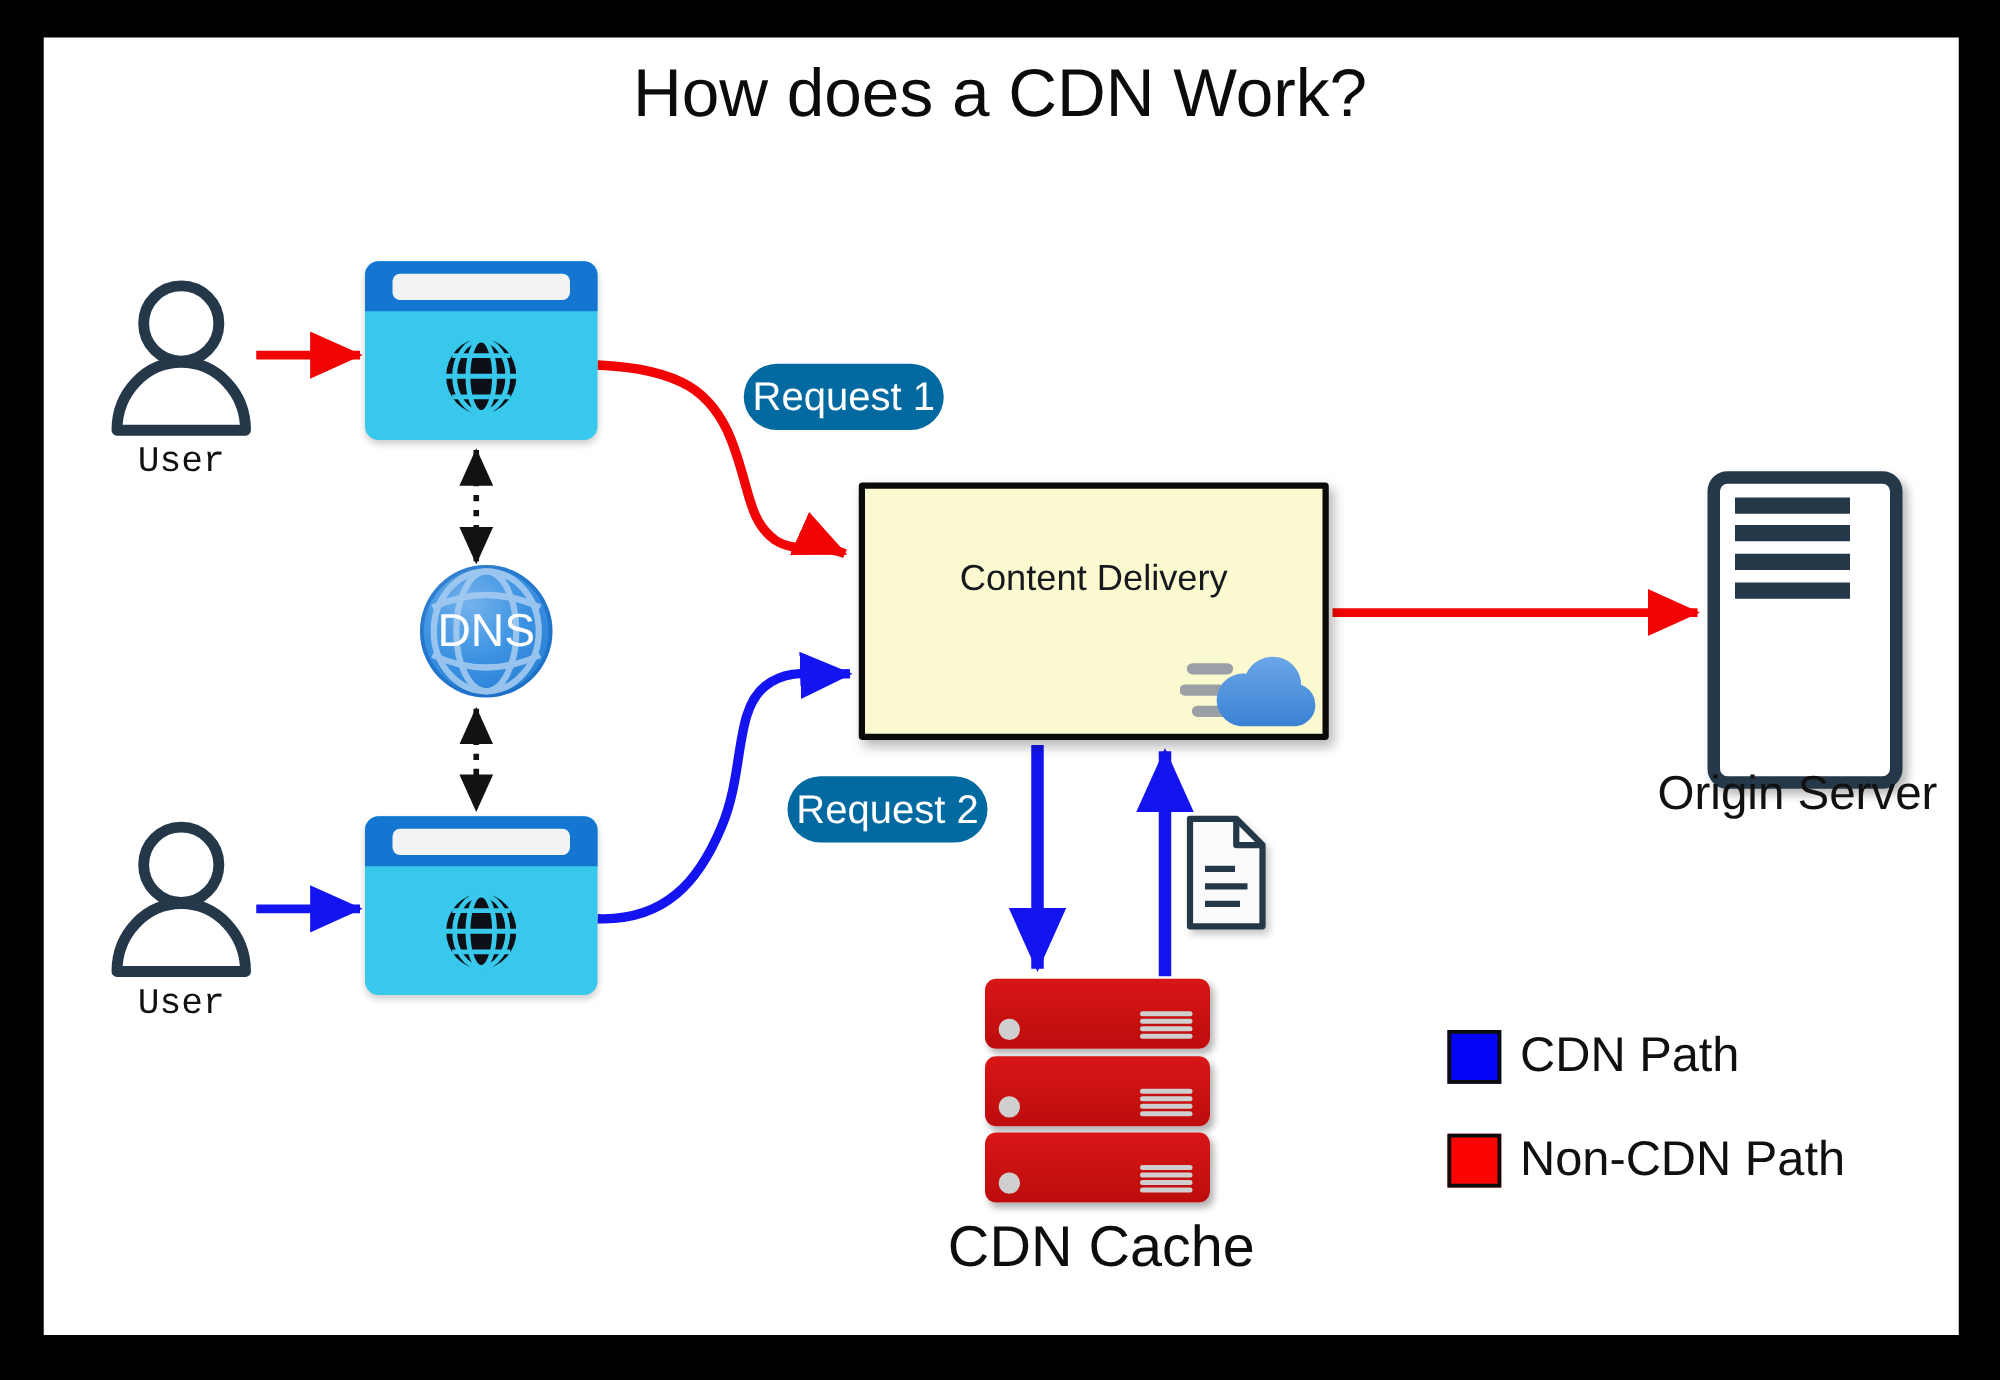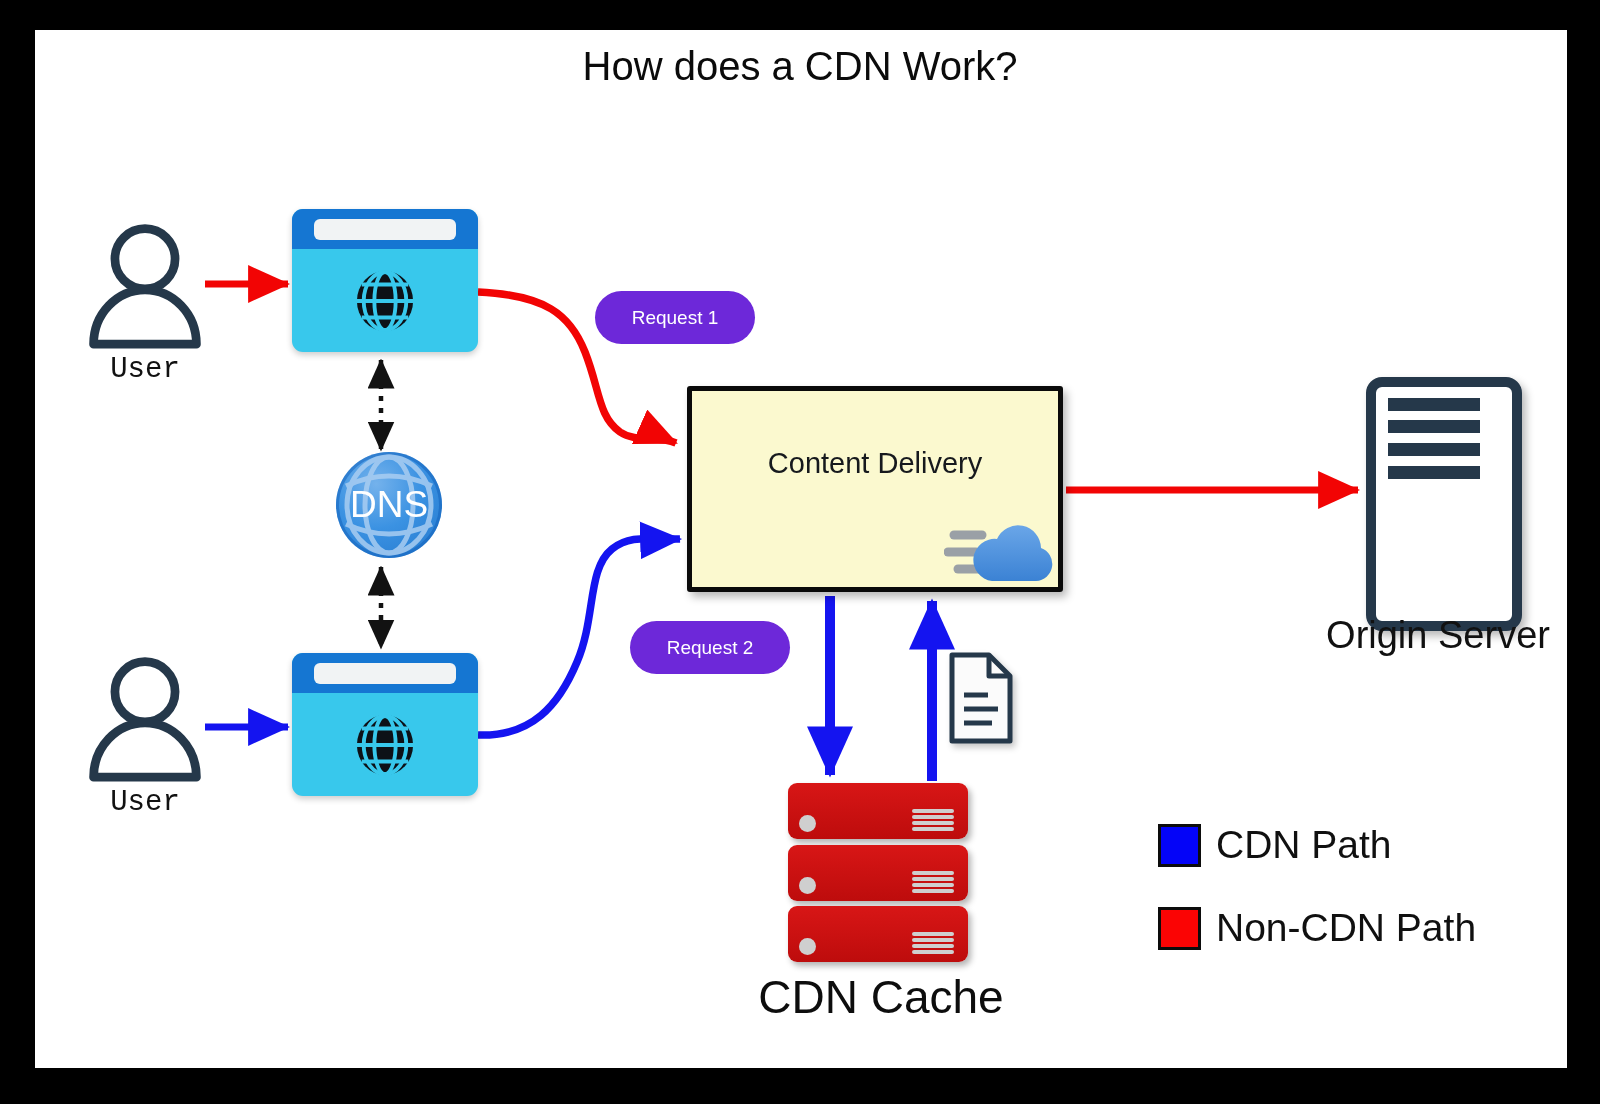--- a/index.html
+++ b/index.html
@@ -5,21 +5,21 @@
   html,body{margin:0;padding:0;}
   body{
     width:1600px;height:1104px;background:#000;
     font-family:"Liberation Sans", sans-serif;
     -webkit-font-smoothing:antialiased;
   }
   .stage{position:relative;width:1600px;height:1104px;background:#000;overflow:hidden;}
   .canvas{position:absolute;left:35px;top:30px;width:1532px;height:1038px;background:#ffffff;z-index:1;}
 
   .title{position:absolute;left:0;right:0;top:44px;margin:0;text-align:center;
-    font-size:40px;font-weight:400;color:#0b0b0b;z-index:3;}
+    font-size:54px;font-weight:400;color:#0b0b0b;z-index:3;}
 
   .connectors{position:absolute;left:0;top:0;width:1600px;height:1104px;z-index:2;}
 
   .node{position:absolute;z-index:3;}
   .node-label{font-size:29px;color:#111;text-align:center;}
 
   
   .user-group{width:130px;text-align:center;font-family:Liberation Mono, monospace;}
   #user-top{left:80px;top:220px;}
   #user-bottom{left:80px;top:653px;}
@@ -39,22 +39,22 @@
 
   
   .dns{left:336px;top:452px;width:106px;height:106px;border-radius:50%;overflow:hidden;
     display:flex;align-items:center;justify-content:center;
     background:radial-gradient(circle at 38% 30%, #74b2ec 0%, #3b92e2 45%, #2277cd 100%);
     box-shadow:inset 0 0 0 3px rgba(18,96,185,0.5);}
   .dns svg{position:absolute;left:0;top:0;}
   .dns-label{position:relative;font-size:37px;color:#ffffff;z-index:1;}
 
   
-  .pill{position:absolute;background:#6d28d9;color:#fff;border-radius:28px;z-index:3;
-    display:flex;align-items:center;justify-content:center;font-size:19px;}
+  .pill{position:absolute;background:#0369a1;color:#fff;border-radius:28px;z-index:3;
+    display:flex;align-items:center;justify-content:center;font-size:32px;}
   #request1{left:595px;top:291px;width:160px;height:53px;}
   #request2{left:630px;top:621px;width:160px;height:53px;}
 
   
   .cdn-box{left:687px;top:386px;width:366px;height:196px;background:#fbf9cf;
     border:5px solid #0a0a0a;border-radius:3px;box-shadow:4px 5px 9px rgba(0,0,0,0.28);}
   .cdn-text{position:absolute;left:0;right:0;top:52px;text-align:center;
     font-size:29px;line-height:1.42;color:#16191d;}
   .cdn-cloud{position:absolute;right:2px;bottom:4px;width:112px;height:72px;}
 

